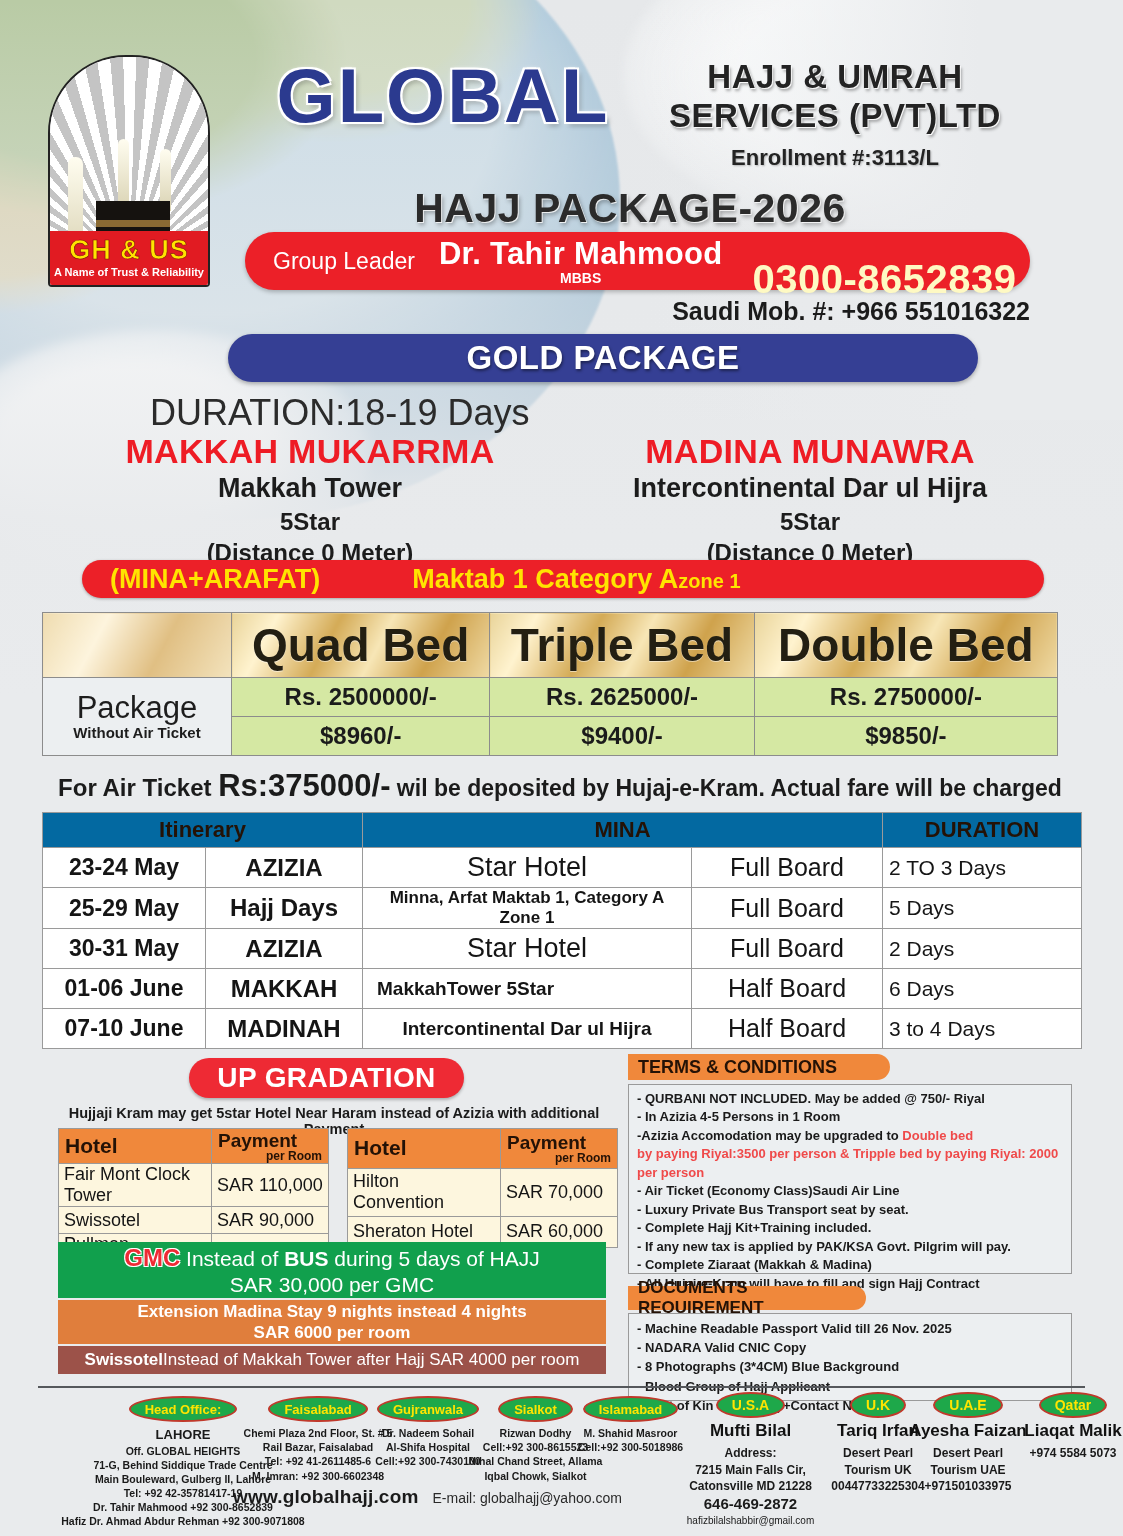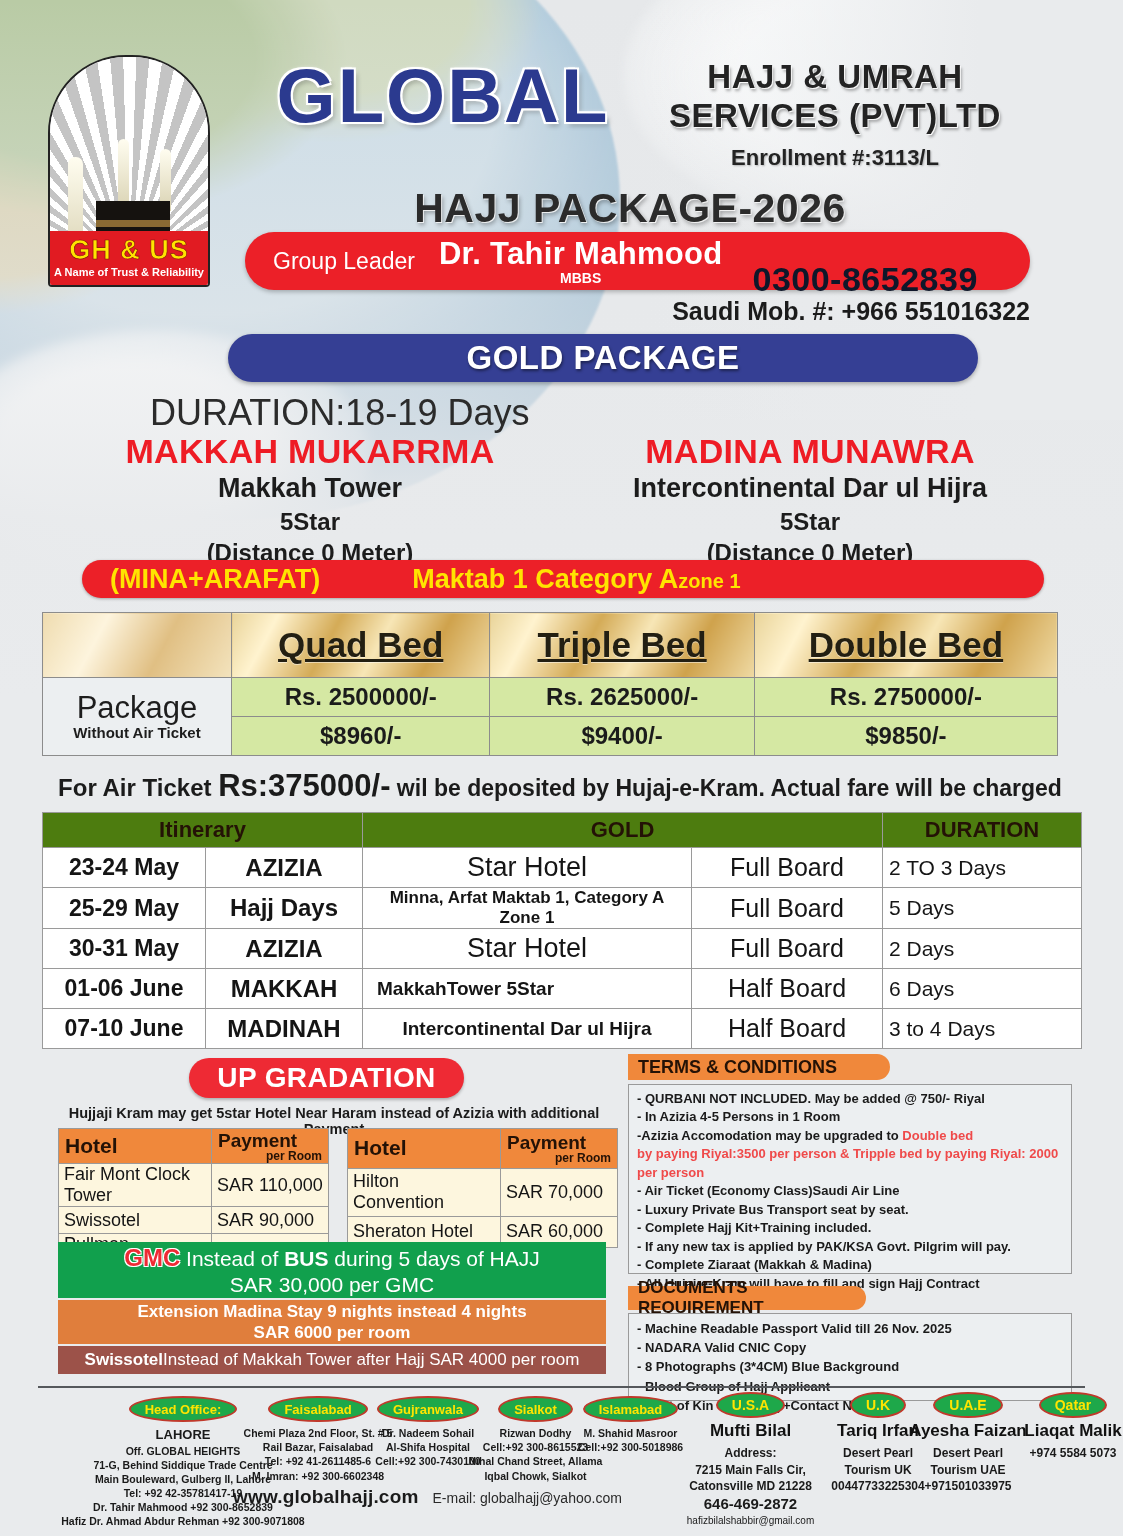--- a/index.html
+++ b/index.html
@@ -73,21 +73,21 @@
   .pkgtitle{position:absolute;left:215px;top:185px;width:830px;text-align:center;
     font-size:41px;font-weight:bold;color:#2b2b2b;letter-spacing:.5px;
     text-shadow:1px 1px 0 rgba(255,255,255,.8),2px 3px 4px rgba(0,0,0,.3);}
 
   .leaderbar{position:absolute;left:245px;top:232px;width:785px;height:58px;background:#ec2028;
     border-radius:29px;display:flex;align-items:center;box-shadow:0 2px 4px rgba(0,0,0,.25);}
   .leaderbar .gl{font-size:23px;color:#ffffff;margin-left:28px;}
   .leaderbar .nmwrap{margin-left:24px;text-align:center;line-height:1;}
   .leaderbar .nm{font-size:31px;font-weight:bold;color:#fff;letter-spacing:.3px;}
   .leaderbar .mbbs{font-size:14px;font-weight:bold;color:#fff;margin-top:2px;}
-  .leaderbar .ph{font-size:34px;font-weight:bold;color:#0f172a;margin-left:30px;letter-spacing:.5px;margin-top:36px;}
+  .leaderbar .ph{font-size:40px;font-weight:bold;color:#fef9c3;margin-left:30px;letter-spacing:.5px;margin-top:36px;}
 
   .saudimob{position:absolute;left:500px;top:297px;width:530px;text-align:right;
     font-size:25px;font-weight:bold;color:#1b1b1b;}
 
   .goldband{position:absolute;left:228px;top:334px;width:750px;height:48px;background:#353f94;
     border-radius:24px;display:flex;align-items:center;justify-content:center;
     box-shadow:0 2px 4px rgba(0,0,0,.3);}
   .goldband span{font-size:33px;font-weight:bold;color:#fff;letter-spacing:.5px;
     text-shadow:1px 2px 3px rgba(0,0,0,.45);}
 
@@ -103,36 +103,36 @@
 
   .minabar{position:absolute;left:82px;top:560px;width:962px;height:38px;background:#ec2028;
     border-radius:19px;display:flex;align-items:center;box-shadow:0 1px 3px rgba(0,0,0,.3);}
   .minabar .a{font-size:27px;font-weight:bold;color:#ffe400;margin-left:28px;}
   .minabar .b{font-size:27px;font-weight:bold;color:#ffe400;margin-left:92px;}
   .minabar .b small{font-size:20px;font-weight:bold;}
 
   
   .ptbl{position:absolute;left:42px;top:612px;width:1016px;border-collapse:collapse;}
   .ptbl td{border:1px solid #8c8c8c;}
-  .gold-cell{height:62px;text-align:center;font-size:35px;font-weight:bold;color:#231f12;
+  .gold-cell{height:62px;text-align:center;font-size:46px;font-weight:bold;color:#231f12;
     background:linear-gradient(118deg,#e9d49a 0%,#fff3cf 16%,#d4ab57 38%,#f7e6b6 56%,#cfa24c 76%,#efdaa4 100%);
-    text-shadow:0 1px 0 rgba(255,255,255,.5);text-decoration:underline;}
+    text-shadow:0 1px 0 rgba(255,255,255,.5);}
   .gold-blank{background:linear-gradient(118deg,#efdcb0 0%,#fdf4dd 30%,#e0bf83 62%,#f3e3bd 100%);}
   .pkg-cell{width:186px;background:#eceff1;text-align:center;vertical-align:middle;}
   .pkg-cell .p1{font-size:31px;color:#1d1d1d;line-height:1.05;}
   .pkg-cell .p2{font-size:15px;font-weight:bold;color:#1d1d1d;}
   .price{height:36px;text-align:center;background:#d5e8a3;font-size:24px;font-weight:bold;color:#1b1b1b;}
   .airticket{position:absolute;left:55px;top:768px;width:1010px;text-align:center;color:#1b1b1b;}
   .airticket .t1{font-size:24px;font-weight:bold;}
   .airticket .t2{font-size:31px;font-weight:bold;}
   .airticket .t3{font-size:23px;font-weight:bold;}
 
   
   .itbl{position:absolute;left:42px;top:812px;width:1040px;border-collapse:collapse;background:#fff;}
-  .itbl th{background:#4d7c0f;border:1px solid #9a9a9a;height:32px;font-size:22px;font-weight:bold;color:#241206;}
+  .itbl th{background:#0369a1;border:1px solid #9a9a9a;height:32px;font-size:22px;font-weight:bold;color:#241206;}
   .itbl td{border:1px solid #9a9a9a;height:39px;padding:0 6px;color:#151515;}
   .c-date{width:150px;text-align:center;font-size:23px;font-weight:bold;}
   .c-place{width:144px;text-align:center;font-size:24px;font-weight:bold;}
   .c-stay{text-align:center;}
   .c-board{width:178px;text-align:center;font-size:25px;}
   .c-dur{width:186px;font-size:21px;padding-left:12px;}
   .stay-big{font-size:27px;}
   .stay-sm{font-size:17px;font-weight:bold;}
   .stay-md{font-size:19px;font-weight:bold;}
 
@@ -299,21 +299,21 @@
     </table>
 
   <div class="airticket">
     <span class="t1">For Air Ticket </span><span class="t2">Rs:375000/-</span><span class="t3"> wil be deposited by Hujaj-e-Kram. Actual fare will be charged</span>
   </div>
 
   <table class="itbl">
     <tbody>
         <tr>
       <th colspan="2">Itinerary</th>
-      <th colspan="2">GOLD</th>
+      <th colspan="2">MINA</th>
       <th>DURATION</th>
     </tr>
     <tr>
       <td class="c-date">23-24 May</td>
       <td class="c-place">AZIZIA</td>
       <td class="c-stay"><span class="stay-big">Star Hotel</span></td>
       <td class="c-board">Full Board</td>
       <td class="c-dur">2 TO 3 Days</td>
     </tr>
     <tr>

